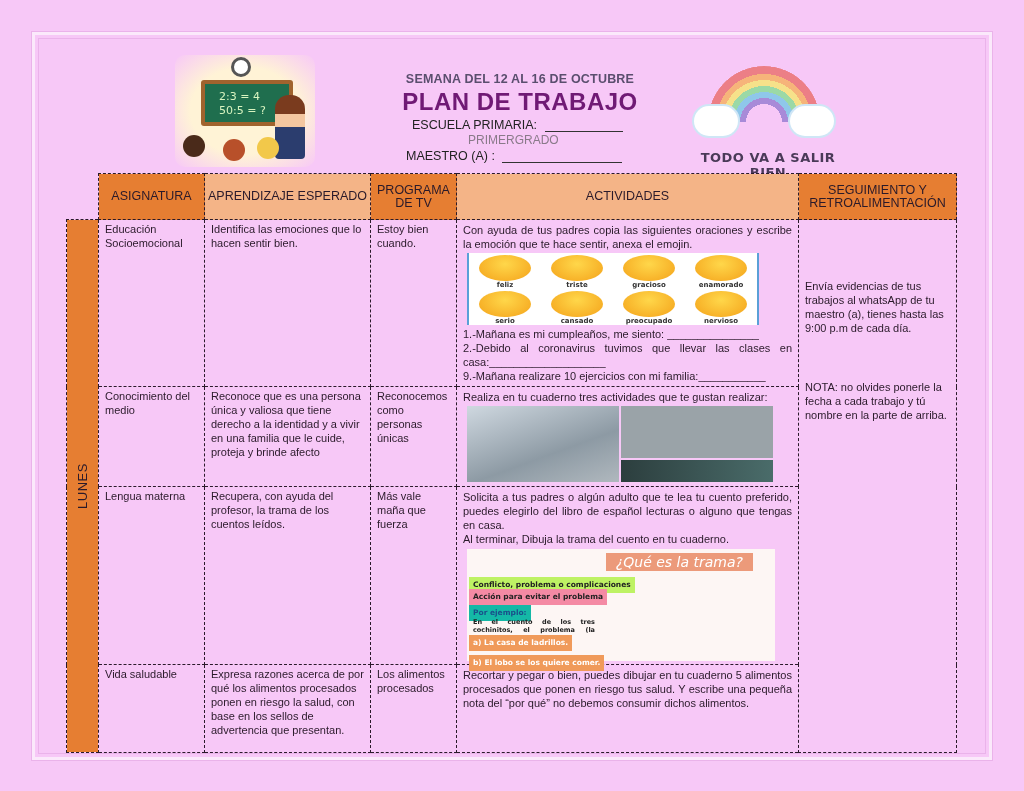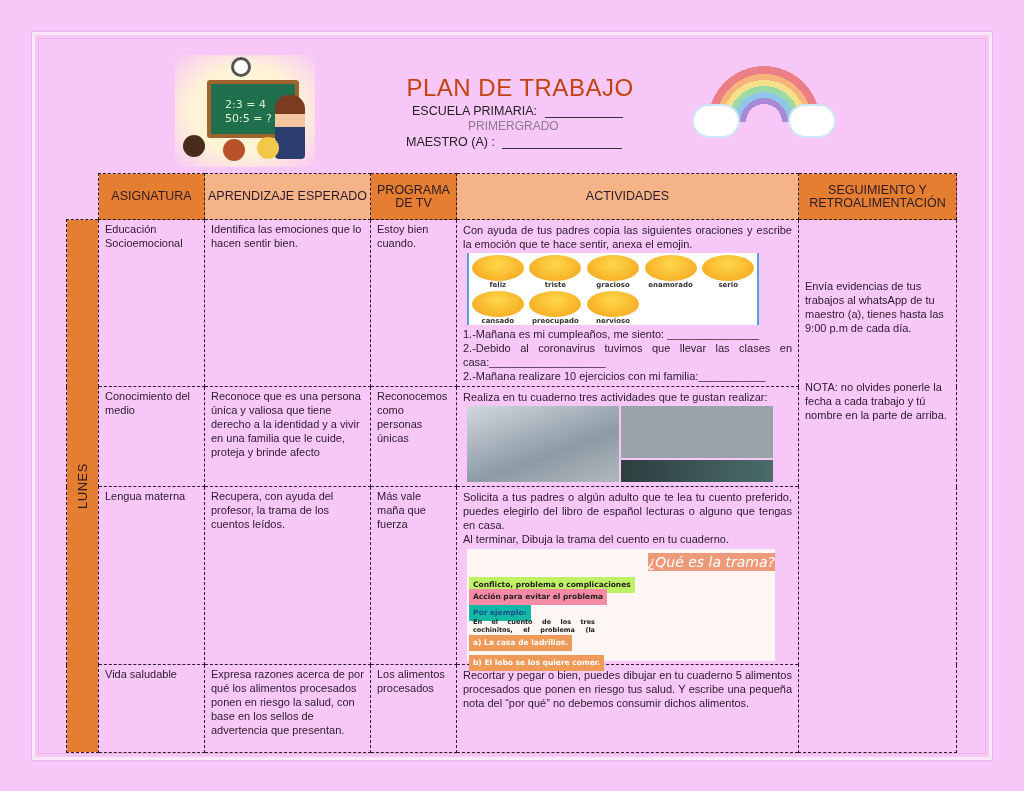--- a/index.html
+++ b/index.html
@@ -19,38 +19,38 @@
     position: absolute; left: 38px; top: 38px; width: 948px; height: 716px;
     border: 1px solid #eab3ea;
   }
   
   .hdr-left-img {
     position: absolute; left: 175px; top: 55px; width: 140px; height: 112px;
     border-radius: 10px;
     background: radial-gradient(ellipse at center, #fff3d6 55%, #f7c8f7 100%);
   }
   .board {
-    position: absolute; left: 32px; top: 25px; width: 92px; height: 58px;
+    position: absolute; left: 26px; top: 25px; width: 92px; height: 46px;
     background: #1f6e4e; border: 4px solid #a0632e; border-radius: 3px;
-    color: #d8f4c0; font-size: 11px; line-height: 14px; padding: 14px 0 0 14px;
+    color: #d8f4c0; font-size: 11px; line-height: 14px; padding: 6px 0 0 14px;
     font-family: "DejaVu Sans", sans-serif;
   }
   .clock {
     position: absolute; left: 56px; top: 2px; width: 20px; height: 20px;
     border-radius: 50%; background: #fff; border: 3px solid #555;
   }
   .kid { position: absolute; width: 22px; height: 22px; border-radius: 50%; }
   .teacher {
     position: absolute; left: 100px; top: 40px; width: 30px; height: 64px;
     border-radius: 14px 14px 4px 4px;
     background: linear-gradient(#7a3b1e 0 30%, #f4c7a0 30% 50%, #2b3d6e 50%);
   }
   .hdr-center { position: absolute; left: 380px; top: 72px; width: 280px; text-align: center; }
   .hdr-week { font-size: 12.5px; font-weight: bold; color: #5a4e6e; letter-spacing: 0.2px; }
-  .hdr-title { font-size: 24px; font-weight: normal; color: #c2410c; margin-top: 2px; letter-spacing: 0.5px; }
+  .hdr-title { font-size: 24px; font-weight: bold; color: #701a75; margin-top: 2px; letter-spacing: 0.5px; }
   .hdr-line { font-size: 12.5px; color: #222; text-align: left; margin-top: 2px; }
   .hdr-grade { font-size: 12px; color: #8a7a8a; text-align: left; padding-left: 88px; margin-top: 1px; }
   .blank { display: inline-block; border-bottom: 1px solid #333; vertical-align: bottom; height: 12px; }
   .rainbow-wrap { position: absolute; left: 688px; top: 58px; width: 160px; height: 110px; }
   .rainbow {
     position: absolute; left: 20px; top: 8px; width: 112px; height: 56px;
     border-radius: 56px 56px 0 0;
     background: radial-gradient(circle at 50% 100%,
       transparent 0 18px, #a88ad8 18px 24px, #8fc7ea 24px 30px, #9bd9a6 30px 36px,
       #f6e18a 36px 42px, #f6b47a 42px 48px, #ec7f86 48px 56px, transparent 56px);
@@ -85,40 +85,40 @@
     position: absolute; left: 50%; top: 50%; transform: translate(-50%,-50%) rotate(-90deg);
     font-size: 13px; letter-spacing: 0.5px; white-space: nowrap;
   }
   td.act { text-align: justify; padding: 3px 6px; }
   td.follow { padding: 14px 6px; }
   .follow p { margin-bottom: 14px; margin-top: 45px; }
   
   .emoji-box {
     width: 292px; height: 72px; background: #fff; margin: 2px 0 2px 4px;
     border-left: 2px solid #5aa0d8; border-right: 2px solid #5aa0d8;
-    display: grid; grid-template-columns: repeat(5, 1fr); grid-template-rows: 1fr 1fr;
+    display: grid; grid-template-columns: repeat(4, 1fr); grid-template-rows: 1fr 1fr;
   }
   .emo { text-align: center; font-size: 7px; font-weight: bold; color: #333; font-family: "DejaVu Sans", sans-serif; line-height: 8px; }
   .face {
     width: 52px; height: 26px; margin: 2px auto 0; border-radius: 50%;
     background: radial-gradient(ellipse at 50% 35%, #ffd74a, #f4a21a);
     position: relative;
   }
   .photo-row { display: flex; gap: 2px; margin: 2px 0 0 4px; height: 76px; }
   .photo1 { width: 152px; background: linear-gradient(160deg, #cfd8e0, #8d9aa4 60%, #b0b8be); position: relative; }
   .photo2 { width: 152px; display: flex; flex-direction: column; gap: 2px; }
   .hop { flex: 1; background: #9aa3a8; position: relative; }
   .chalk { height: 22px; background: linear-gradient(90deg, #2c3e3e, #4a6c6a); }
   .trama-img {
     width: 308px; height: 112px; margin: 3px 0 0 4px; background: #fdf6f4; position: relative;
     font-family: "DejaVu Sans", sans-serif;
   }
   .trama-title {
-    position: absolute; right: 0; top: 4px; background: #ec9a7a; color: #fff;
-    font-size: 14px; padding: 2px 0; font-style: italic;
+    position: absolute; right: 22px; top: 4px; background: #ec9a7a; color: #fff;
+    font-size: 14px; padding: 2px 10px; font-style: italic;
   }
   .trama-band { position: absolute; left: 2px; font-size: 7.5px; font-weight: bold; padding: 1px 4px; color: #222; }
   
 </style>
 </head>
 <body>
 
 <div class="frame-outer"></div>
 <div class="frame-inner"></div>
 
@@ -128,36 +128,38 @@
     <div>2:3 = 4</div>
     <div>50:5 = ?</div>
   </div>
   <div class="teacher"></div>
   <div class="kid" style="left:8px;top:80px;background:#4a2a1a;"></div>
   <div class="kid" style="left:48px;top:84px;background:#b8502a;"></div>
   <div class="kid" style="left:82px;top:82px;background:#f2c84a;"></div>
 </div>
 
 <div class="hdr-center">
+  <div class="hdr-week">SEMANA DEL 12 AL 16 DE OCTUBRE</div>
   <div class="hdr-title">PLAN DE TRABAJO</div>
   <div class="hdr-line" style="padding-left:32px;">
     <span>ESCUELA PRIMARIA:</span>
     <span class="blank" style="width:78px;margin-left:4px;"></span>
   </div>
   <div class="hdr-grade">PRIMERGRADO</div>
   <div class="hdr-line" style="padding-left:26px;">
     <span>MAESTRO (A) :</span>
     <span class="blank" style="width:120px;margin-left:4px;"></span>
   </div>
 </div>
 
 <div class="rainbow-wrap">
   <div class="rainbow"></div>
   <div class="cloud" style="left:6px;"></div>
   <div class="cloud" style="left:102px;"></div>
+  <div class="rainbow-text">TODO VA A SALIR BIEN</div>
 </div>
 
 <table>
   <colgroup>
     <col style="width:32px">
     <col style="width:106px">
     <col style="width:166px">
     <col style="width:86px">
     <col style="width:342px">
     <col style="width:158px">
@@ -194,21 +196,21 @@
           <div class="emo"><div class="face"></div><span>triste</span></div>
           <div class="emo"><div class="face"></div><span>gracioso</span></div>
           <div class="emo"><div class="face"></div><span>enamorado</span></div>
           <div class="emo"><div class="face"></div><span>serio</span></div>
           <div class="emo"><div class="face"></div><span>cansado</span></div>
           <div class="emo"><div class="face"></div><span>preocupado</span></div>
           <div class="emo"><div class="face"></div><span>nervioso</span></div>
         </div>
         <div>1.-Mañana es mi cumpleaños, me siento: _______________</div>
         <div>2.-Debido al coronavirus tuvimos que llevar las clases en casa:___________________</div>
-        <div>2.-Mañana realizare 10 ejercicios con mi familia:___________</div>
+        <div>9.-Mañana realizare 10 ejercicios con mi familia:___________</div>
       </td>
       <td class="follow" rowspan="4">
         <p>Envía evidencias de tus trabajos al whatsApp de tu maestro (a), tienes hasta las 9:00 p.m de cada día.</p>
         <p>NOTA: no olvides ponerle la fecha a cada trabajo y tú nombre en la parte de arriba.</p>
       </td>
     </tr>
 
     <tr style="height:100px;">
       <td>Conocimiento del medio</td>
       <td>Reconoce que es una persona única y valiosa que tiene derecho a la identidad y a vivir en una familia que le cuide, proteja y brinde afecto</td>

